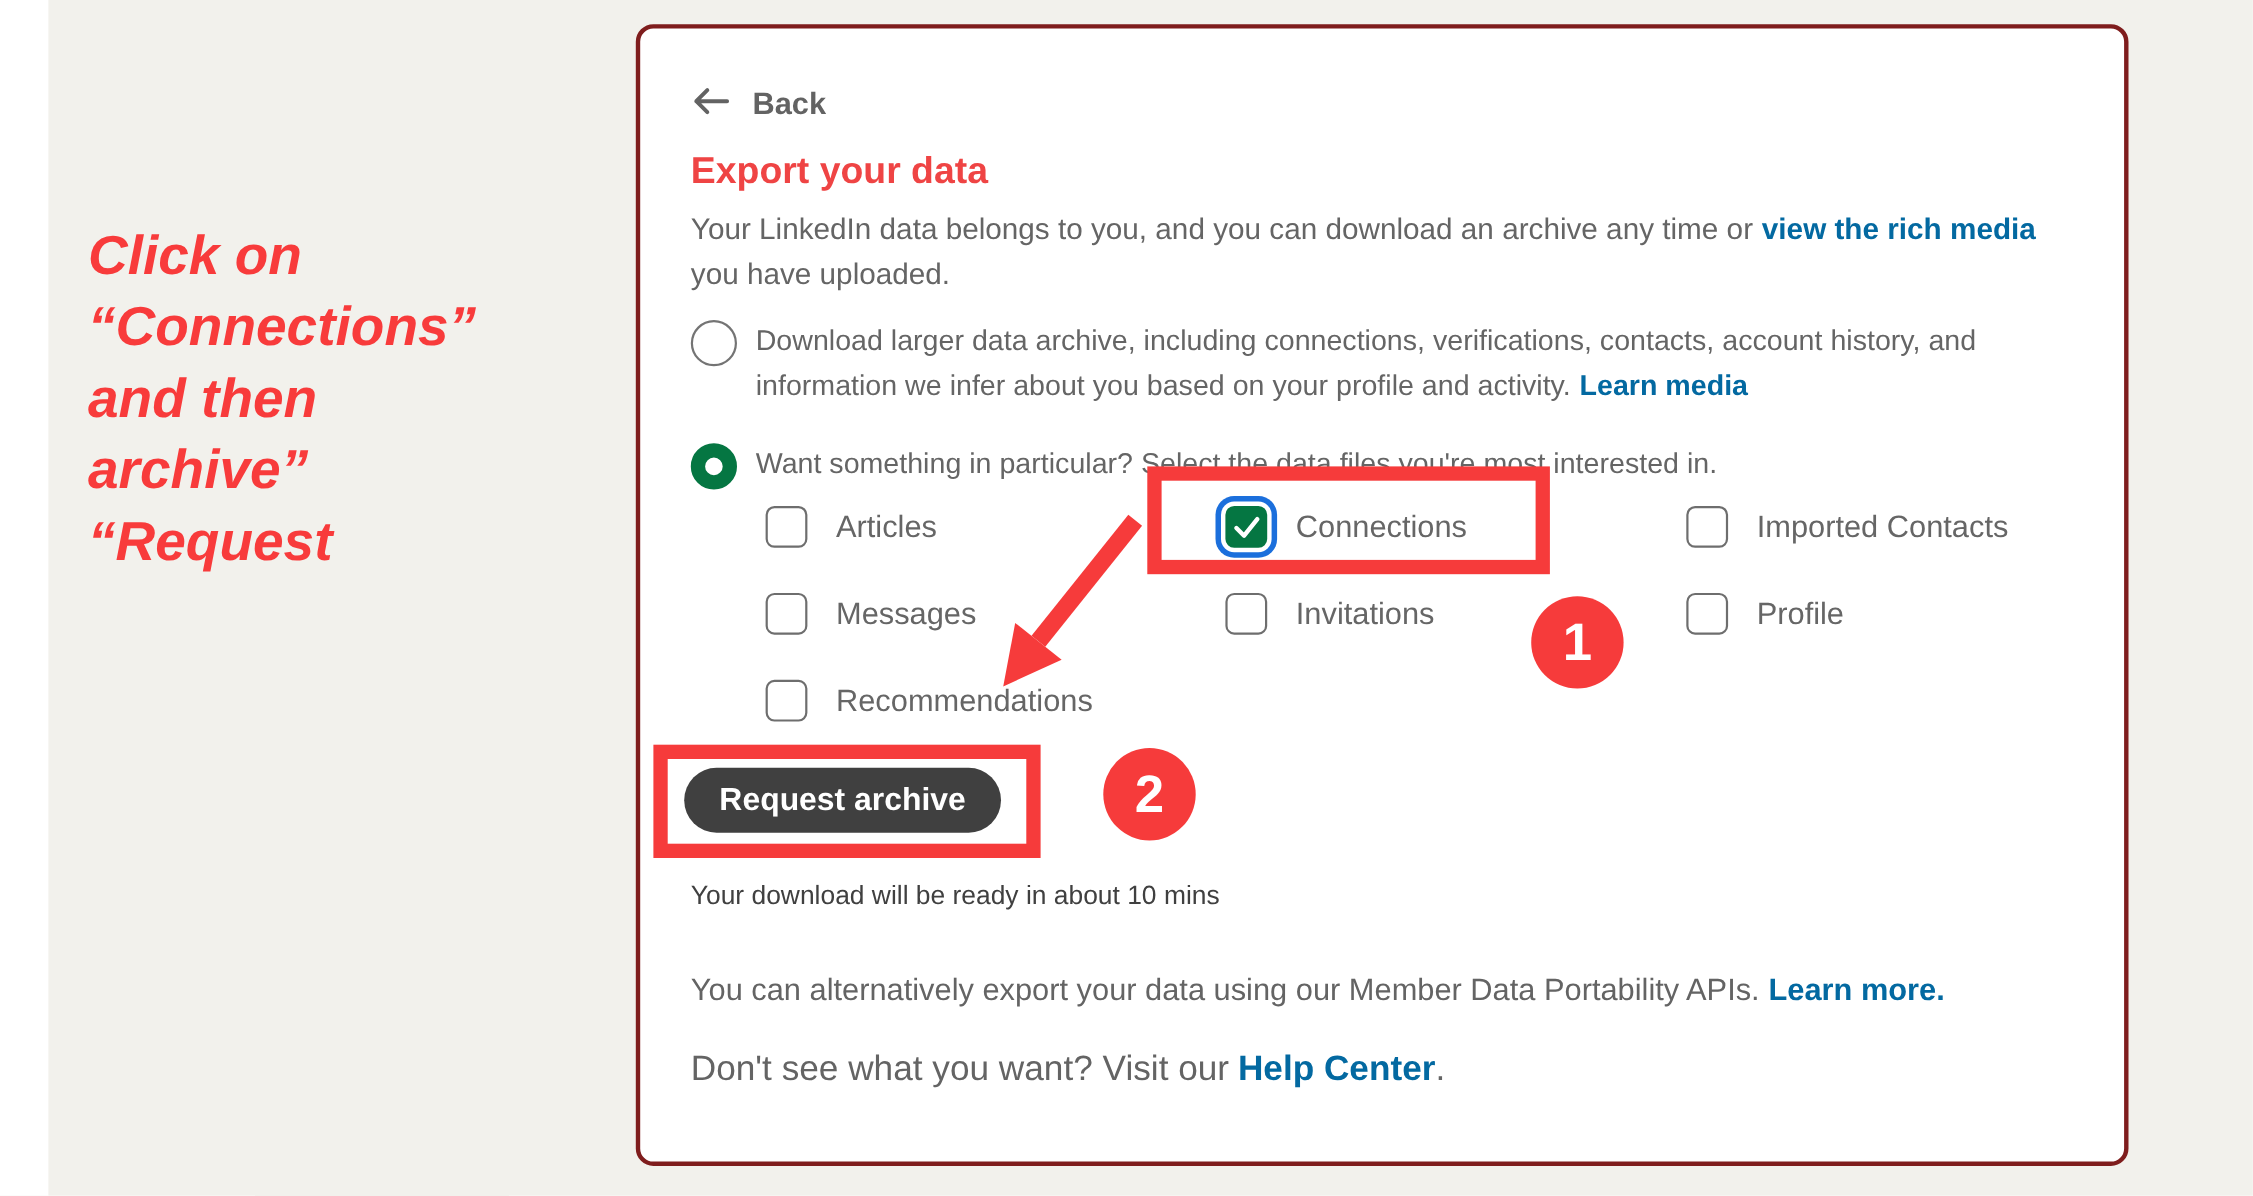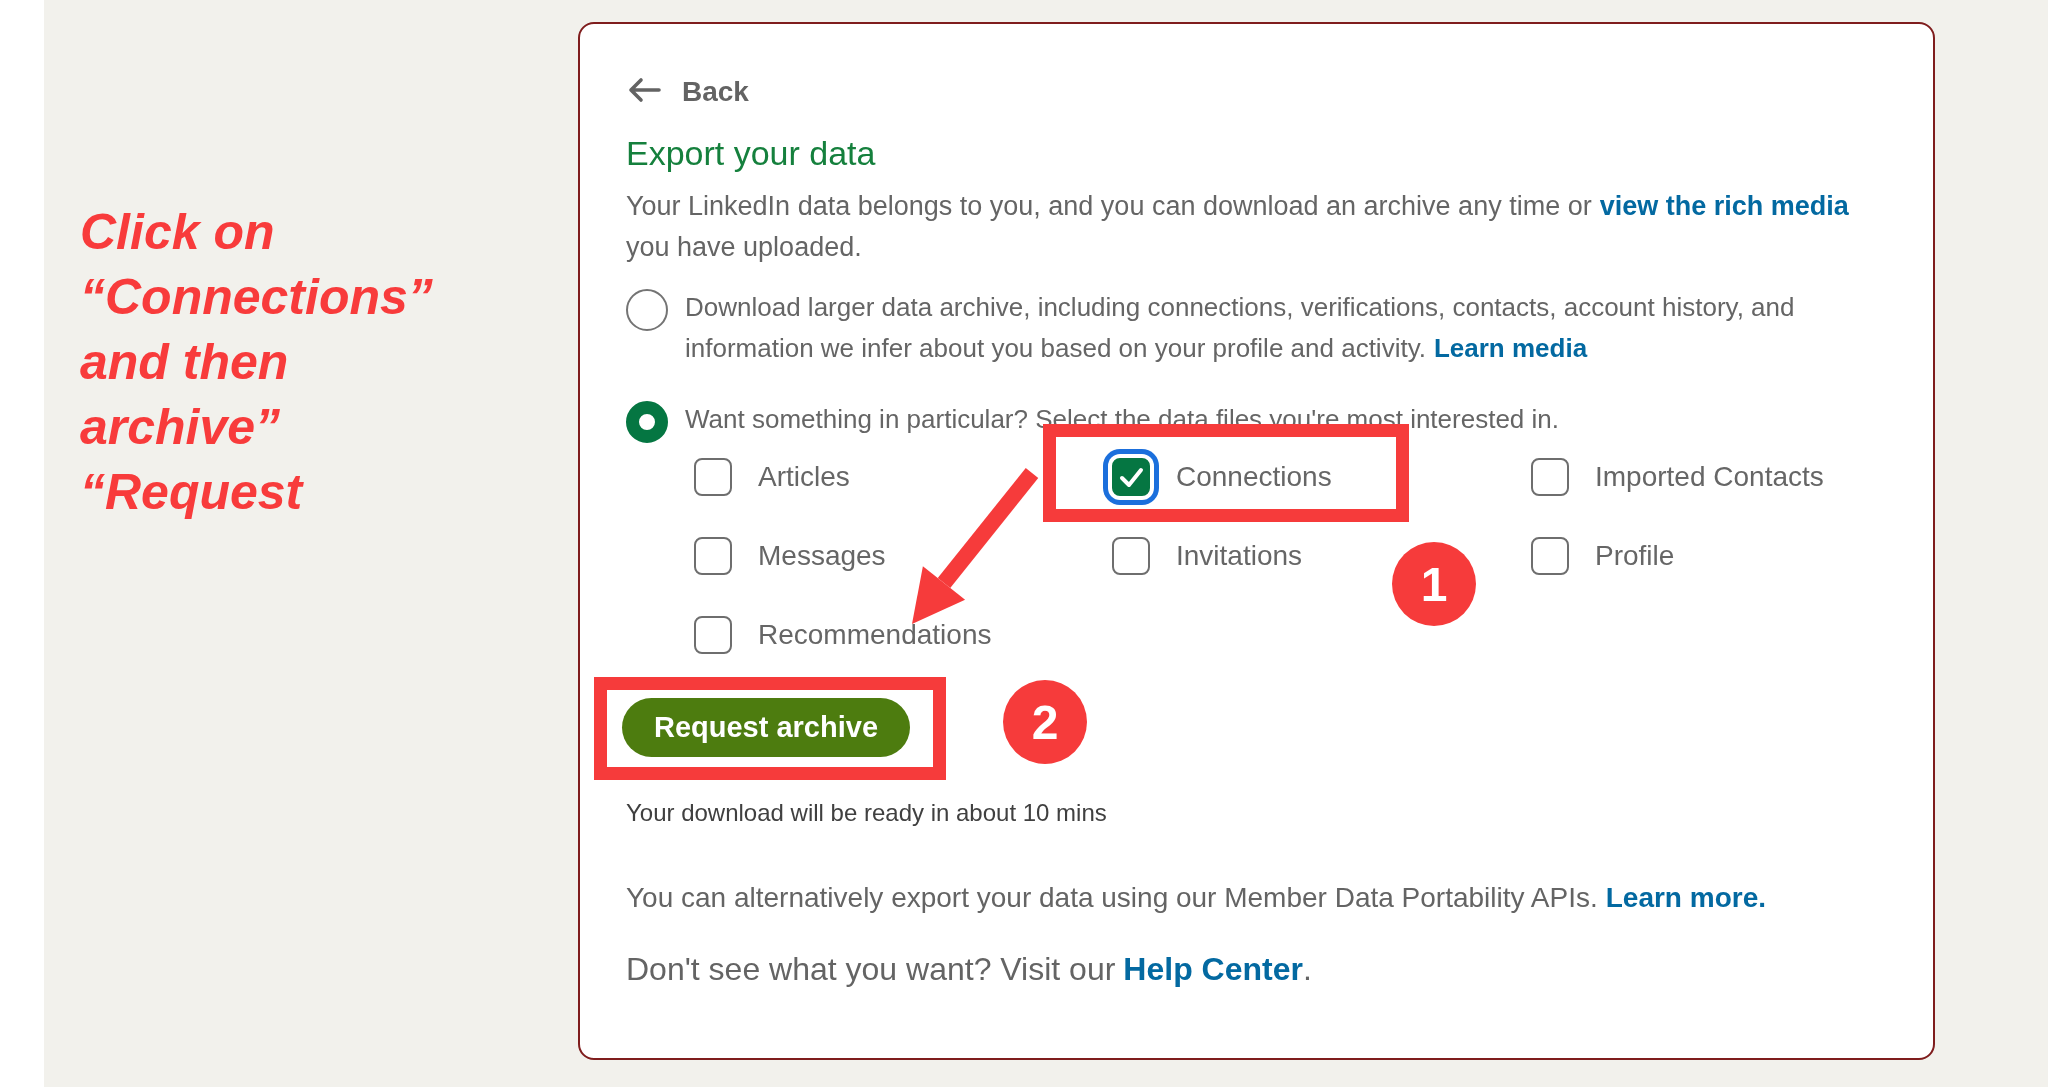--- a/index.html
+++ b/index.html
@@ -18,30 +18,30 @@
   
   .annotation {
     position:absolute; left:80px; top:200px; width:410px;
     color:#f83b3b;
     font-size:50px; font-weight:bold; line-height:65px;font-style:italic;
   }
 
   
   .card {
     position:absolute; left:578px; top:22px; width:1357px; height:1038px;
-    background:#ffffff; border:2px solid #7f1d1d; border-radius:16px;
+    background:#ffffff; border:4px solid #7f1d1d; border-radius:16px;
   }
   .back-row {
     position:absolute; left:46px; top:52px;
     display:flex; align-items:center; gap:20px; cursor:pointer;
   }
   .back-row .back-label { font-size:28px; font-weight:bold; color:#636363; }
   .page-title {
     position:absolute; left:46px; top:110px;
-    font-size:34px; font-weight:normal; color:#15803d;
+    font-size:34px; font-weight:bold; color:#ef4444;
   }
   .intro {
     position:absolute; left:46px; top:162px; width:1280px;
     font-size:27px; line-height:41px; color:#656565;
   }
   .nowrap { white-space:nowrap; }
   a.blue-link {
     color:#0369a1; font-weight:bold; text-decoration:none; cursor:pointer;
   }
   .ml { margin-left:8px; }
@@ -94,21 +94,21 @@
   }
 
   
   .hl-box {
     position:absolute; border:13px solid #f63b3b; z-index:5;
   }
   .hl-connections { left:1043px; top:424px; width:366px; height:98px; }
   .hl-request { left:594px; top:677px; width:352px; height:103px; background:#fff; }
   .request-btn {
     position:absolute; left:15px; top:8px; width:288px; height:59px;
-    background:#4d7c0f; border:none; border-radius:30px;
+    background:#404040; border:none; border-radius:30px;
     color:#ffffff; font-size:29px; font-weight:bold; cursor:pointer;
     font-family:"Liberation Sans","DejaVu Sans",sans-serif;
     display:flex; align-items:center; justify-content:center;
   }
   .badge {
     position:absolute; width:84px; height:84px; border-radius:50%;
     background:#f63b3b; color:#fff; z-index:6;
     display:flex; align-items:center; justify-content:center;
     font-size:48px; font-weight:bold;
   }

